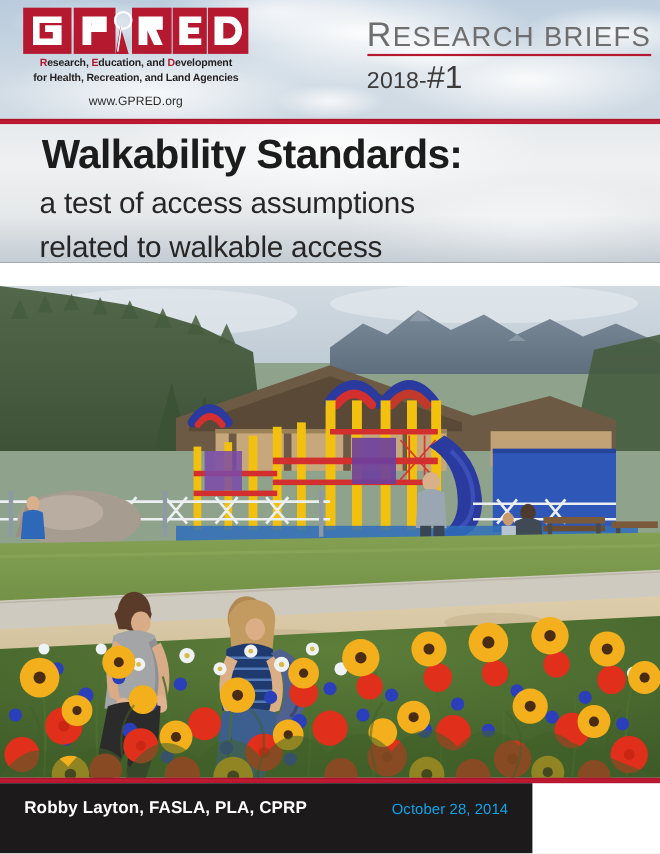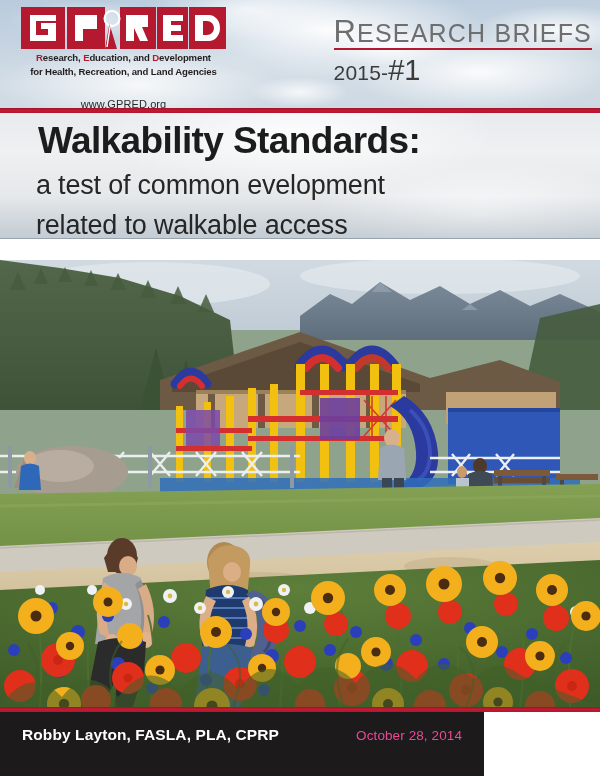--- a/index.html
+++ b/index.html
@@ -64,21 +64,21 @@
     color: #231f20;
     line-height: 12.2px;
     letter-spacing: -0.15px;
     margin-top: 2px;
     white-space: nowrap;
   }
   .logo-tagline .hl { color: #b5192f; }
   .logo-url {
     font-size: 11px;
     color: #2a2a2a;
-    margin-top: 20px;
+    margin-top: 8px;
     letter-spacing: 0.1px;
   }
 
   
   .briefs-block {
     position: absolute;
     right: 8px; top: 18px;
   }
   .briefs-title {
     font-size: 25px;
@@ -190,21 +190,21 @@
     left: 22px; top: 14px;
     font-size: 15.5px;
     font-weight: bold;
     color: #ffffff;
     letter-spacing: 0.1px;
   }
   .footer-date {
     position: absolute;
     right: 22px; top: 16px;
     font-size: 13.5px;
-    color: #ec4899;
+    color: #0ea5e9;
     letter-spacing: 0.1px;
   }
 </style>
 </head>
 <body>
 
 <div class="cover">
 
   <div class="header">
     <div class="header-clouds"></div>
@@ -249,29 +249,29 @@
       <div class="logo-tagline">
         <span class="hl">R</span><span>esearch, </span><span class="hl">E</span><span>ducation, and </span><span class="hl">D</span><span>evelopment</span>
       </div>
       <div class="logo-tagline">for Health, Recreation, and Land Agencies</div>
       <div class="logo-url">www.GPRED.org</div>
     </div>
 
     <div class="briefs-block">
       <div class="briefs-title"><span class="cap">R</span><span>ESEARCH BRIEFS</span></div>
       <div class="briefs-rule"></div>
-      <div class="briefs-issue"><span class="yr">2015-</span><span class="num">#1</span></div>
+      <div class="briefs-issue"><span class="yr">2018-</span><span class="num">#1</span></div>
     </div>
   </div>
 
   <div class="rule-red-top"></div>
 
   <div class="title-band">
     <div class="title-main">Walkability Standards:</div>
-    <div class="title-sub1">a test of common evelopment</div>
+    <div class="title-sub1">a test of access assumptions</div>
     <div class="title-sub2">related to walkable access</div>
   </div>
 
   <div class="photo">
     <svg viewBox="0 0 600 447" xmlns="http://www.w3.org/2000/svg" aria-hidden="true">
       <defs>
         <linearGradient id="skyG" x1="0" y1="0" x2="0" y2="1">
           <stop offset="0%" stop-color="#d2dae1"></stop>
           <stop offset="100%" stop-color="#c0ccd6"></stop>
         </linearGradient>

